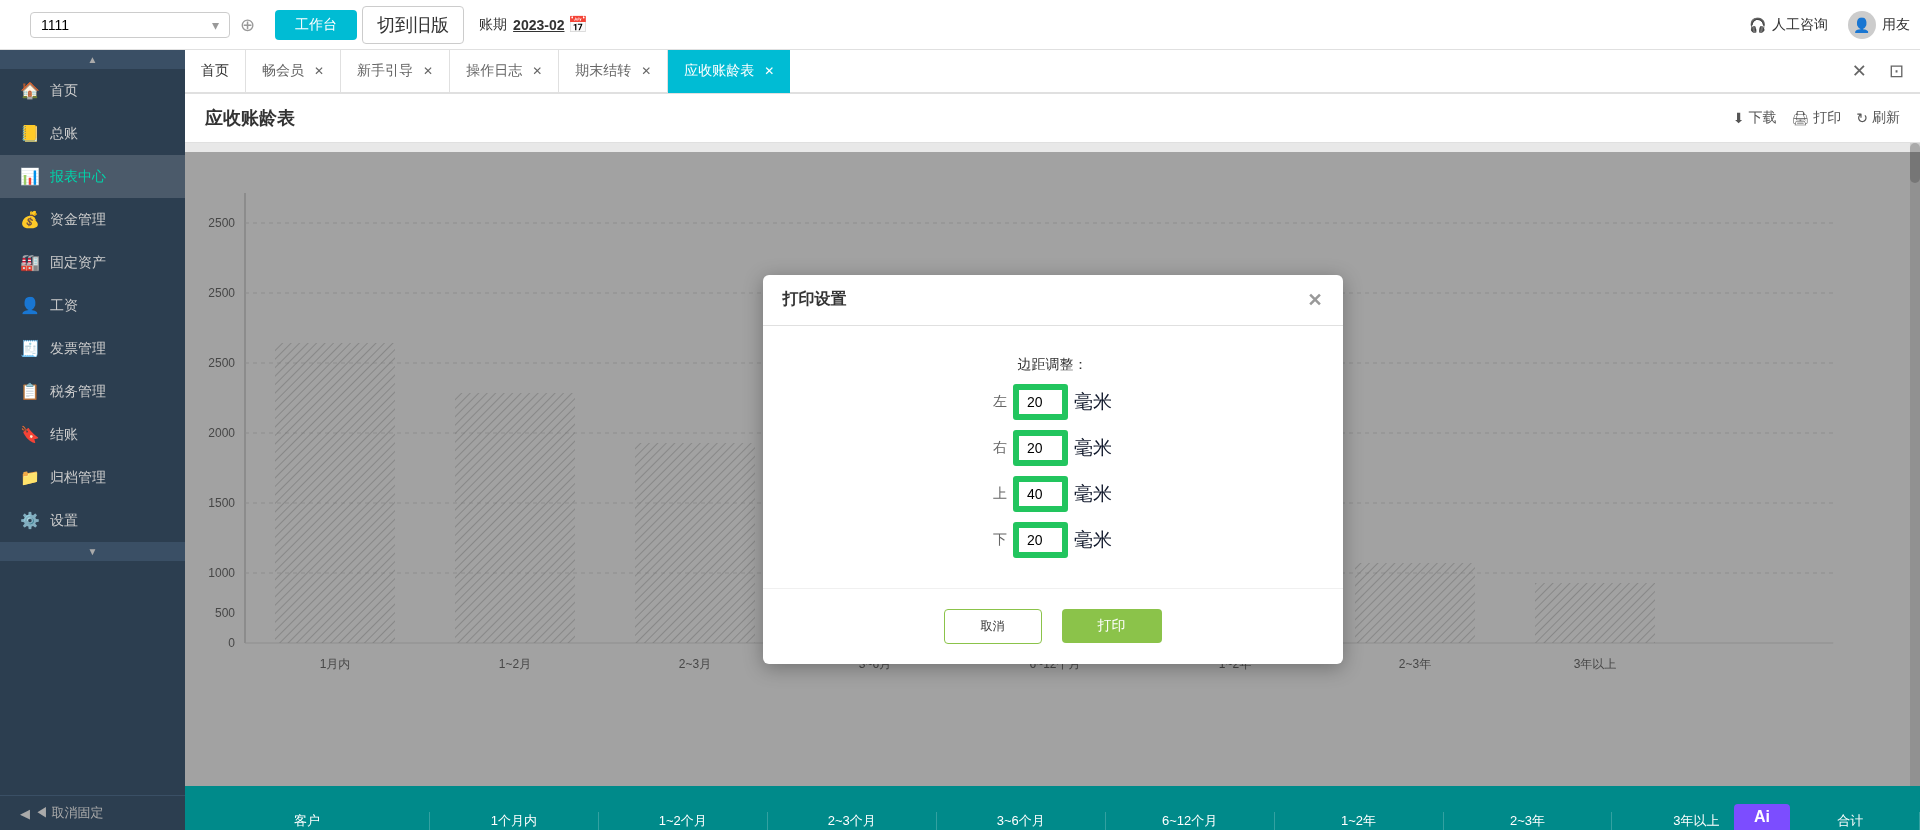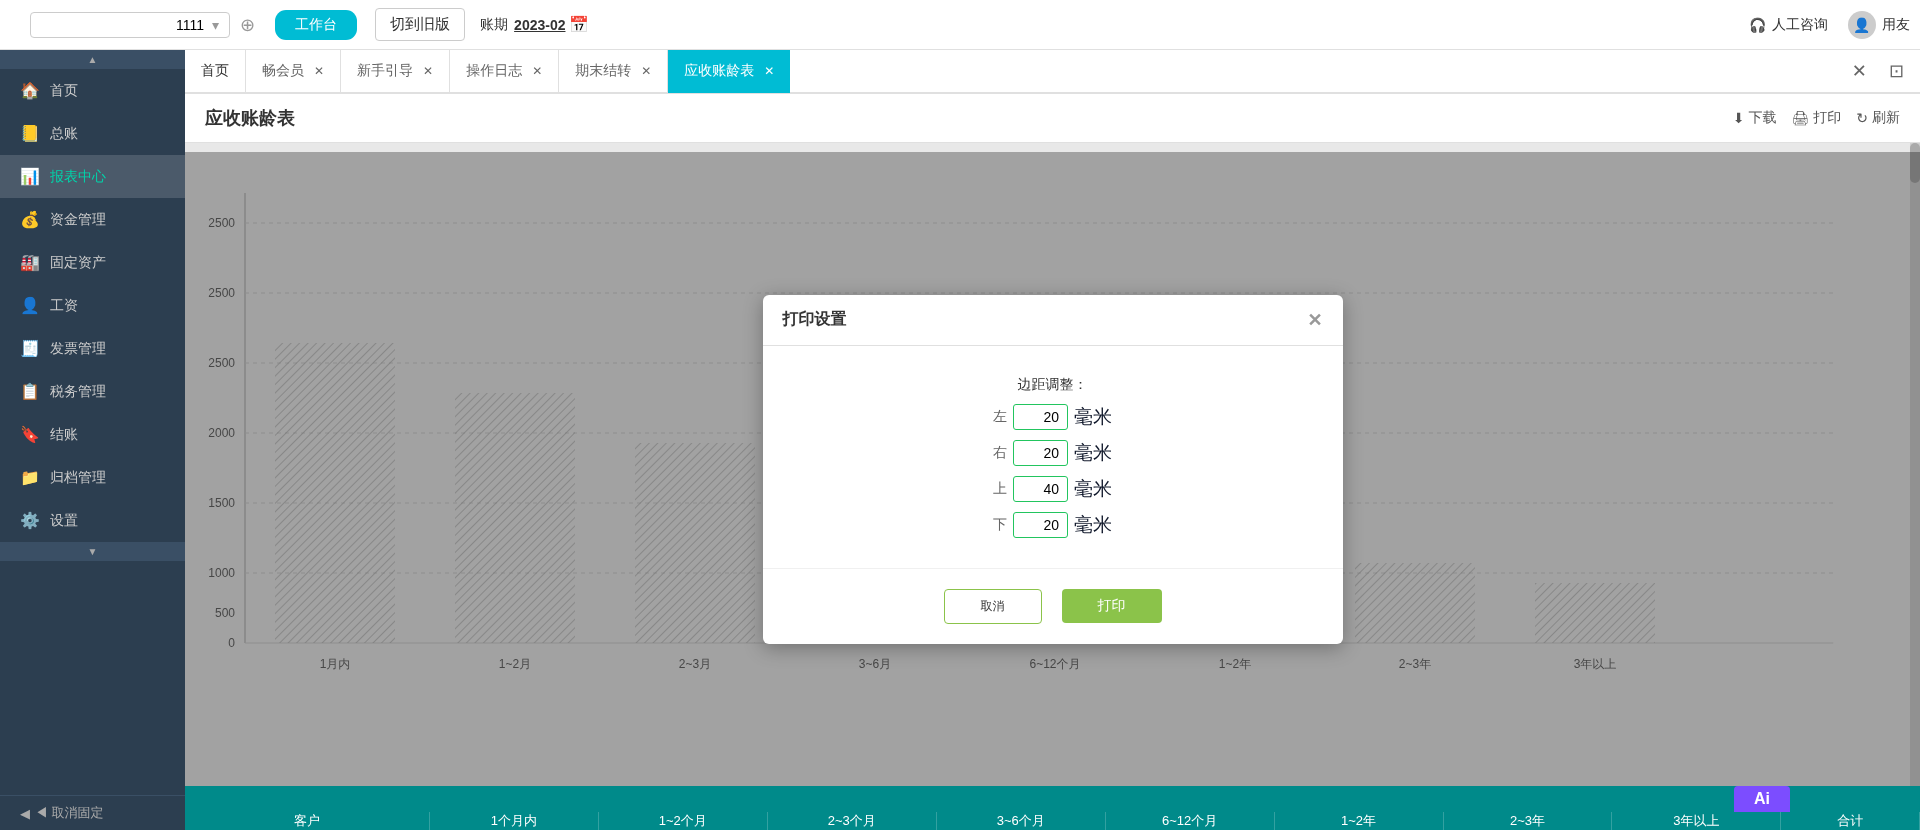--- a/index.html
+++ b/index.html
@@ -35,47 +35,47 @@
       display: flex;
       align-items: center;
       margin-left: 20px;
       border: 1px solid #ccc;
       border-radius: 4px;
       padding: 4px 10px;
       cursor: pointer;
       min-width: 200px;
       background: #fff;
     }
-    .company-name { flex: 1; text-align: right; }
+    .company-name { flex: 1; }
     .company-arrow { margin-left: 8px; color: #999; }
     .copy-icon {
       margin-left: 10px;
       color: #999;
       cursor: pointer;
       font-size: 18px;
     }
     .workbench-btn {
       margin-left: 20px;
       background: #00bcd4;
       color: #fff;
       border: none;
-      border-radius: 11px;
+      border-radius: 4px;
       padding: 6px 20px;
       cursor: pointer;
       font-size: 14px;
     }
     .switch-btn {
-      margin-left: 18px;
+      margin-left: 5px;
       background: #fff;
       color: #333;
       border: 1px solid #ccc;
       border-radius: 4px;
       padding: 6px 14px;
       cursor: pointer;
-      font-size: 15px;
+      font-size: 18px;
     }
     .period-area {
       display: flex;
       align-items: center;
       margin-left: 15px;
       font-size: 14px;
       color: #333;
     }
     .period-label { margin-right: 6px; }
     .period-value { font-weight: bold; color: #333; margin-right: 4px; text-decoration: underline; }
@@ -270,21 +270,21 @@
       font-size: 13px;
       border-right: 1px solid rgba(255,255,255,0.2);
       padding: 0 8px;
     }
     .table-header-cell.wide { flex: 1.5; }
     .table-header-cell.narrow { flex: 0.8; }
 
     
     .ai-badge {
       position: fixed;
-      bottom: 18px;
+      bottom: 0;
       right: 130px;
       background: #7c4dff;
       color: #fff;
       padding: 4px 20px;
       font-size: 16px;
       font-weight: bold;
       border-radius: 4px 4px 0 0;
     }
 
     
@@ -333,25 +333,25 @@
     }
     .margin-label { flex-shrink: 0; }
     .margin-group {
       display: flex;
       align-items: center;
       gap: 6px;
     }
     .margin-group label { color: #666; }
     .margin-input {
       width: 55px;
-      border: 1px solid #22c55e;
+      border: 6px solid #22c55e;
       border-radius: 3px;
       padding: 4px 8px;
       font-size: 14px;
-      text-align: right;
+      text-align: left;
     }
     .margin-unit { color: #0f172a; font-size: 19px; }
     .modal-footer {
       display: flex;
       align-items: center;
       justify-content: center;
       gap: 20px;
       padding: 20px;
       border-top: 1px solid #f0f0f0;
     }

